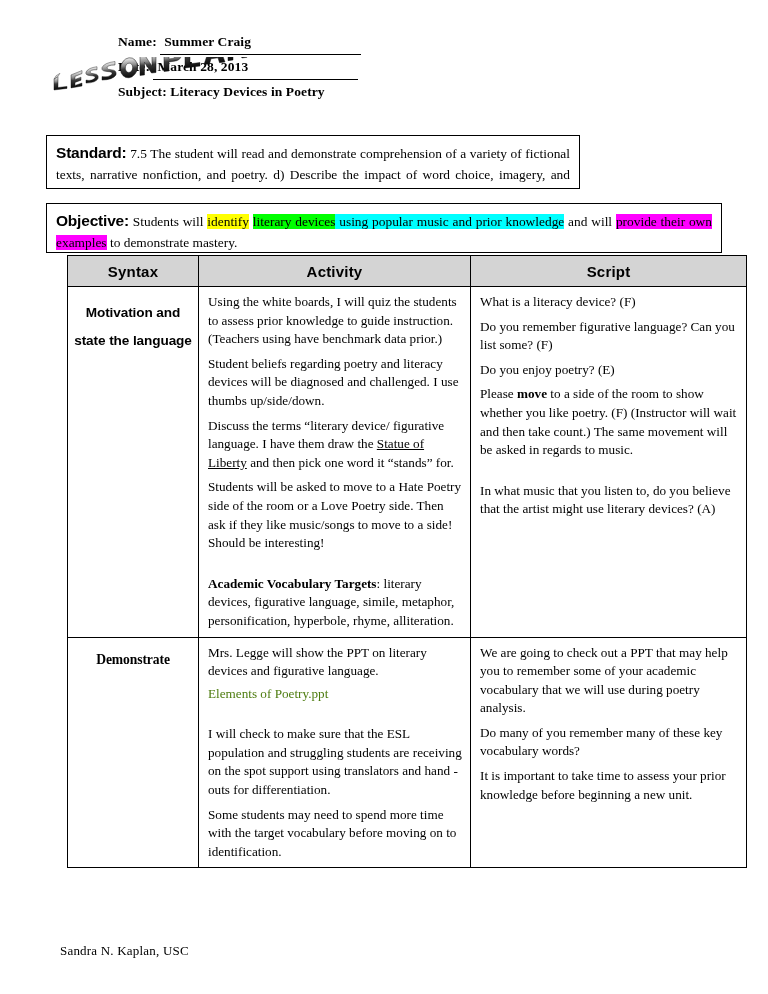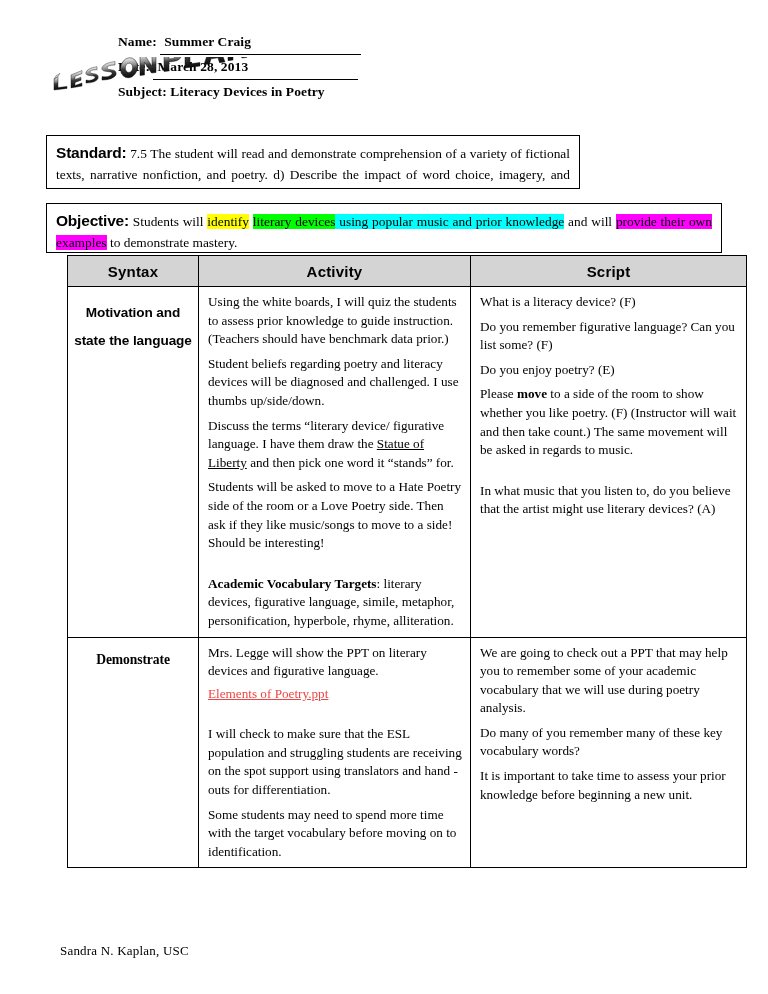--- a/index.html
+++ b/index.html
@@ -148,22 +148,21 @@
     line-height: 18.6px;
   }
   .body-cell p {
     margin: 0 0 6px 0;
   }
   .body-cell p:last-child { margin-bottom: 0; }
   .body-cell p.gap { margin-bottom: 22px; }
   .u { text-decoration: underline; }
   .b { font-weight: bold; }
   .link {
-    color: #ef4444;
-    text-decoration: underline;
+    color: #4d7c0f;
   }
 
   
   #footer {
     position: absolute;
     left: 60px;
     top: 943px;
     font-size: 13px;
     letter-spacing: 0.2px;
     color: #000;
@@ -265,21 +264,21 @@
         <th class="col-syntax">Syntax</th>
         <th class="col-activity">Activity</th>
         <th class="col-script">Script</th>
       </tr>
     </thead>
     <tbody>
 
       <tr>
         <td class="syntax-cell">Motivation and state the language</td>
         <td class="body-cell">
-          <p>Using the white boards, I will quiz the students to assess prior knowledge to guide instruction. (Teachers should have benchmark data prior.)</p>
+          <p>Using the white boards, I will quiz the students to assess prior knowledge to guide instruction. (Teachers using have benchmark data prior.)</p>
           <p>Student beliefs regarding poetry and literacy devices will be diagnosed and challenged. I use thumbs up/side/down.</p>
           <p>Discuss the terms “literary device/ figurative language. I have them draw the <span class="u">Statue of Liberty</span> and then pick one word it “stands” for.</p>
           <p class="gap">Students will be asked to move to a Hate Poetry side of the room or a Love Poetry side. Then ask if they like music/songs to move to a side! Should be interesting!</p>
           <p><span class="b">Academic Vocabulary Targets</span>: literary devices, figurative language, simile, metaphor, personification, hyperbole, rhyme, alliteration.</p>
         </td>
         <td class="body-cell">
           <p>What is a literacy device? (F)</p>
           <p>Do you remember figurative language? Can you list some? (F)</p>
           <p>Do you enjoy poetry? (E)</p>
           <p class="gap">Please <span class="b">move</span> to a side of the room to show whether you like poetry. (F) (Instructor will wait and then take count.) The same movement will be asked in regards to music.</p>

